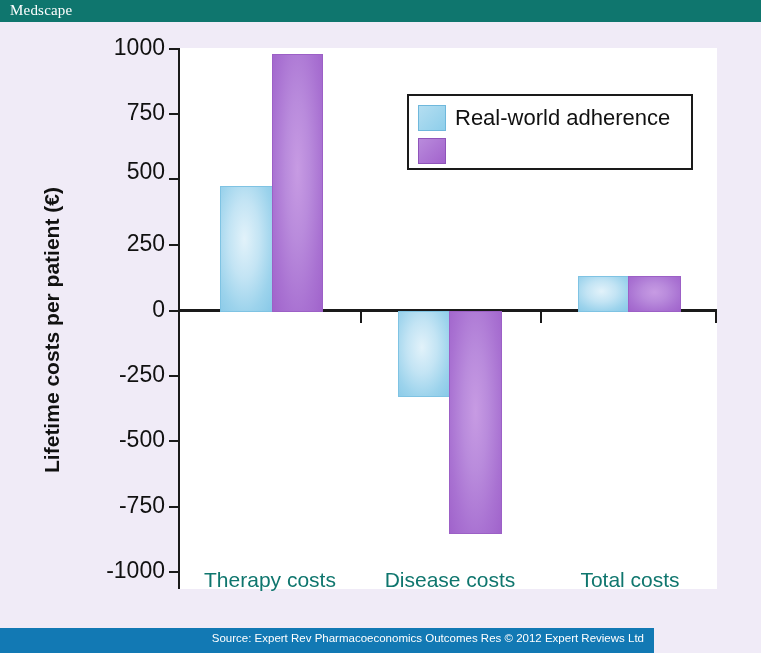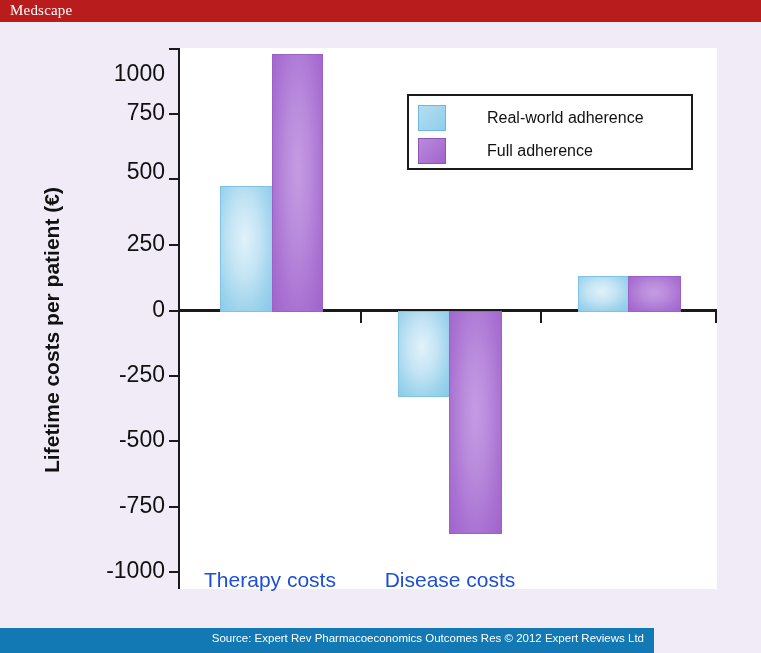--- a/index.html
+++ b/index.html
@@ -13,21 +13,21 @@
     font-family: "Liberation Sans", sans-serif;
     overflow: hidden;
     position: relative;
   }
 
   
   .header-bar {
     position: absolute;
     left: 0; top: 0;
     width: 761px; height: 22px;
-    background: #b91c1c;
+    background: #0f766e;
   }
   .header-title {
     position: absolute;
     left: 10px; top: 2px;
     color: #FFFFFF;
     font-family: "Liberation Serif", serif;
     font-size: 15px;
     letter-spacing: 0.2px;
   }
 
@@ -95,21 +95,21 @@
   .xtick {
     position: absolute;
     top: 290px;
     width: 2px; height: 11px;
     background: #1A1A1A;
   }
   .xlabel {
     position: absolute;
     top: 546px;
     font-size: 21px;
-    color: #1d4ed8;
+    color: #0f766e;
     white-space: nowrap;
     text-align: center;
   }
 
   .ylabel-title {
     position: absolute;
     left: -138px;
     top: 296px;
     width: 380px;
     transform: rotate(-90deg);
@@ -158,44 +158,43 @@
   }
   .legend-swatch.blue {
     background: linear-gradient(135deg, #B4DEF1 0%, #8ECEEA 100%);
     border: 1px solid #6FB8DC;
   }
   .legend-swatch.purple {
     background: linear-gradient(135deg, #B98BDC 0%, #A263CC 100%);
     border: 1px solid #8F54BA;
   }
   .legend-text {
-    font-size: 16px;
+    font-size: 22px;
     color: #111111;
     white-space: nowrap;
     line-height: 1;
-    margin-left: 32px;
   }
 </style>
 </head>
 <body>
 
 <div class="header-bar">
   <div class="header-title">Medscape</div>
 </div>
 
 <div class="chart-area">
 
   <div class="plot-bg"></div>
   <div class="axis-y"></div>
   <div class="axis-zero"></div>
 
   <div class="ylabel-title">Lifetime costs per patient (€)</div>
 
   <div class="tick" style="top:26px;"></div>
-  <div class="tick-label" style="top:14px;margin-top:26px;">1000</div>
+  <div class="tick-label" style="top:14px;">1000</div>
 
   <div class="tick" style="top:91px;"></div>
   <div class="tick-label" style="top:79px;text-align:center;">750</div>
 
   <div class="tick" style="top:156px;"></div>
   <div class="tick-label" style="top:138px;text-align:right;">500</div>
 
   <div class="tick" style="top:222px;"></div>
   <div class="tick-label" style="top:210px;">250</div>
 
@@ -222,29 +221,29 @@
   <div class="bar bar-purple" style="left:272px; top:32px; width:49px; height:256px;"></div>
 
   <div class="bar bar-blue" style="left:398px; top:289px; width:51px; height:84px;"></div>
   <div class="bar bar-purple" style="left:449px; top:289px; width:51px; height:221px;"></div>
 
   <div class="bar bar-blue" style="left:578px; top:254px; width:50px; height:34px;"></div>
   <div class="bar bar-purple" style="left:628px; top:254px; width:51px; height:34px;"></div>
 
   <div class="xlabel" style="left:186px; width:168px;">Therapy costs</div>
   <div class="xlabel" style="left:366px; width:168px;">Disease costs</div>
+  <div class="xlabel" style="left:546px; width:168px;">Total costs</div>
 
   <div class="legend">
     <div class="legend-row">
       <span class="legend-swatch blue"></span>
       <span class="legend-text">Real-world adherence</span>
     </div>
     <div class="legend-row">
       <span class="legend-swatch purple"></span>
-      <span class="legend-text">Full adherence</span>
     </div>
   </div>
 
 </div>
 
 <div class="footer-bar">
   <div class="footer-text">Source: Expert Rev Pharmacoeconomics Outcomes Res © 2012 Expert Reviews Ltd</div>
 </div>
 
 </body></html>

